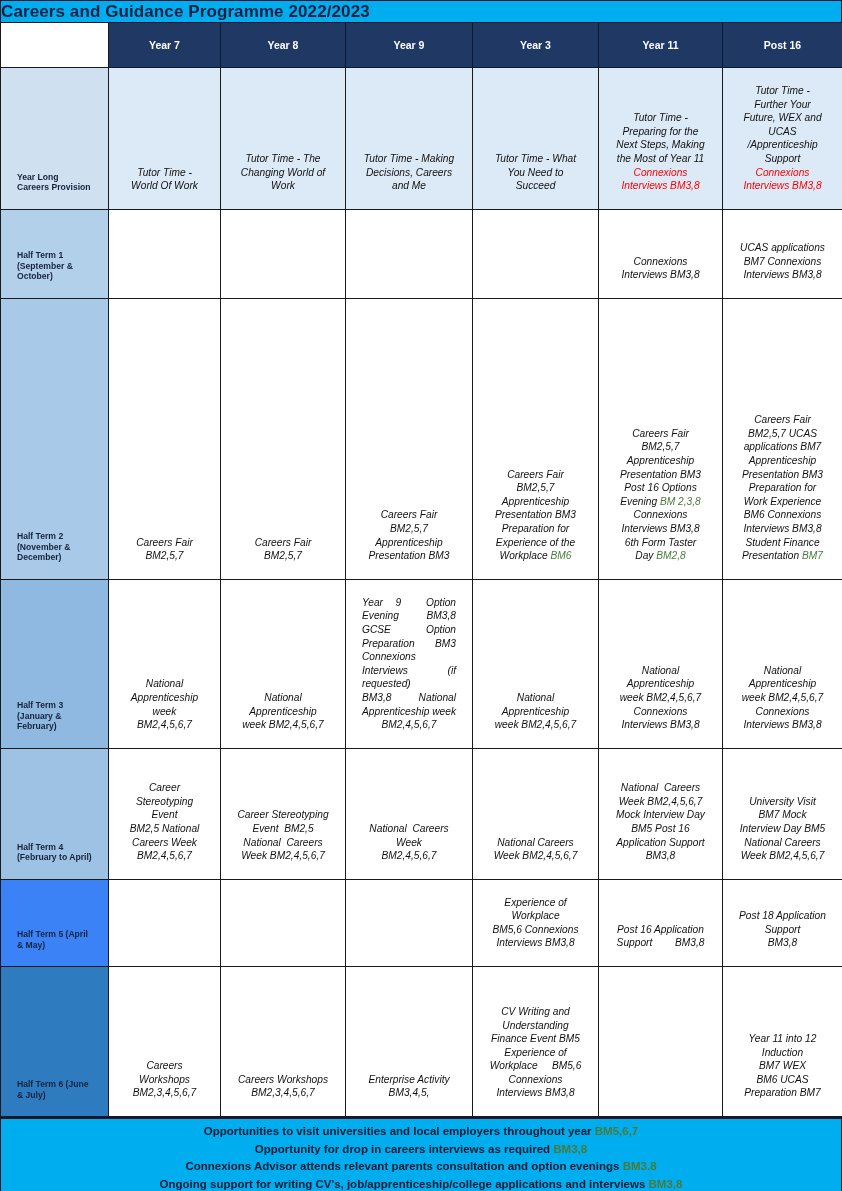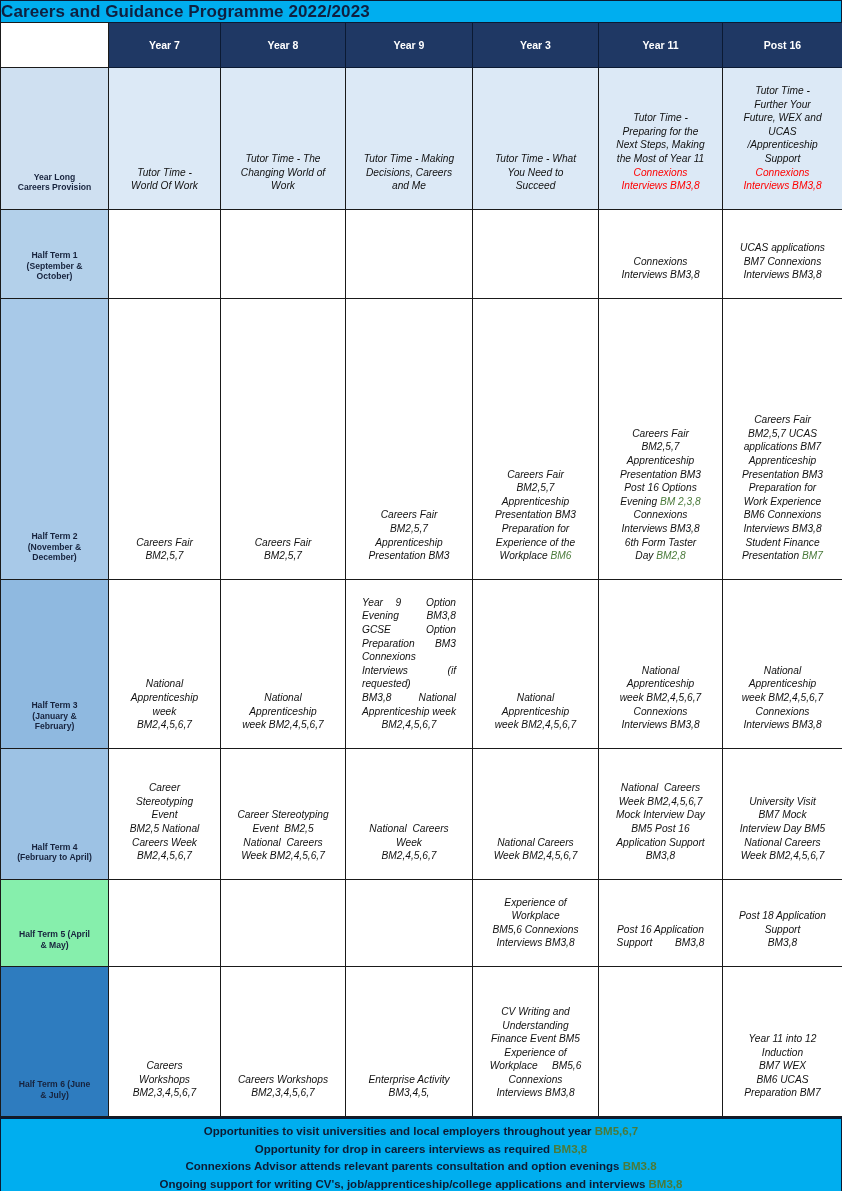--- a/index.html
+++ b/index.html
@@ -64,31 +64,31 @@
   tr.head th.blank{
     background:#ffffff;
     border:1px solid #1a1a1a;
   }
 
   
   td.lab{
     font-size:8.6px;
     font-weight:bold;
     color:#17233d;
-    text-align:center;
+    text-align:left;
     padding:0 2px 3px 3px;
     line-height:10.5px;
     vertical-align:bottom;
   }
   .sh1{background:#cfe0f1}
   .sh2{background:#b3d0ea}
   .sh3{background:#a8c9e8}
   .sh4{background:#8fb9e0}
   .sh5{background:#9dc2e4}
-  .sh6{background:#86efac;color:#14283f}
+  .sh6{background:#3b82f6;color:#14283f}
   .sh7{background:#2e7cbf;color:#14283f}
 
   
   td.cell{
     background:#ffffff;
     text-align:center;
     font-size:10.2px;
     line-height:13.6px;
     padding:0 3px 2px 3px;
     color:#111;

